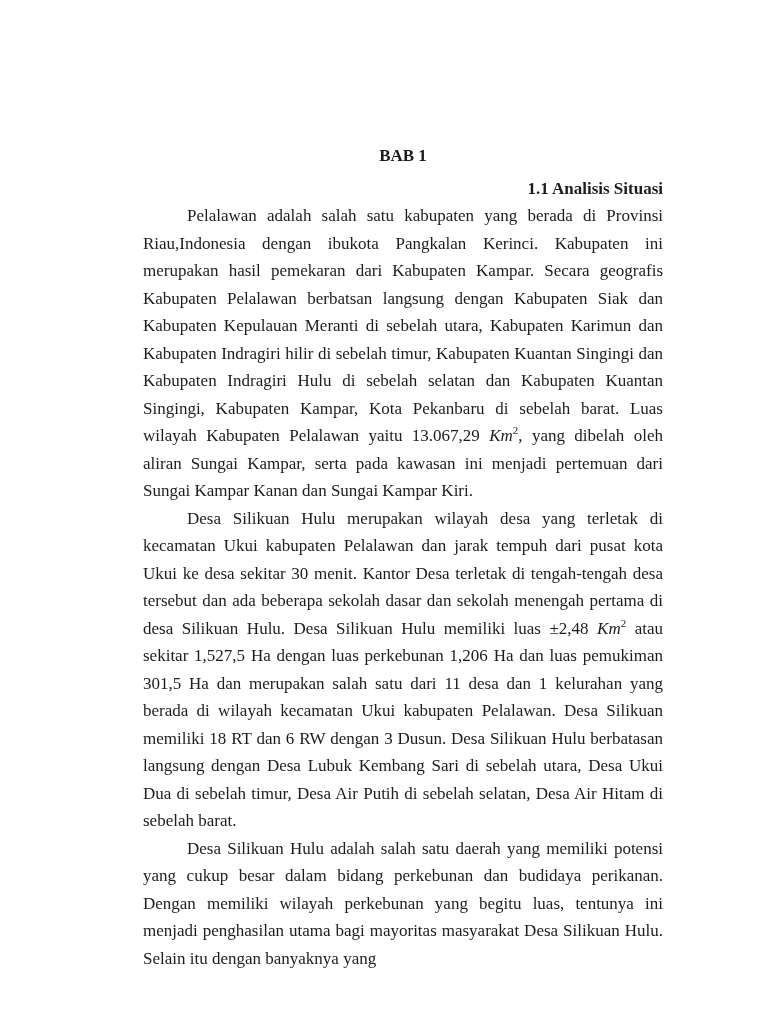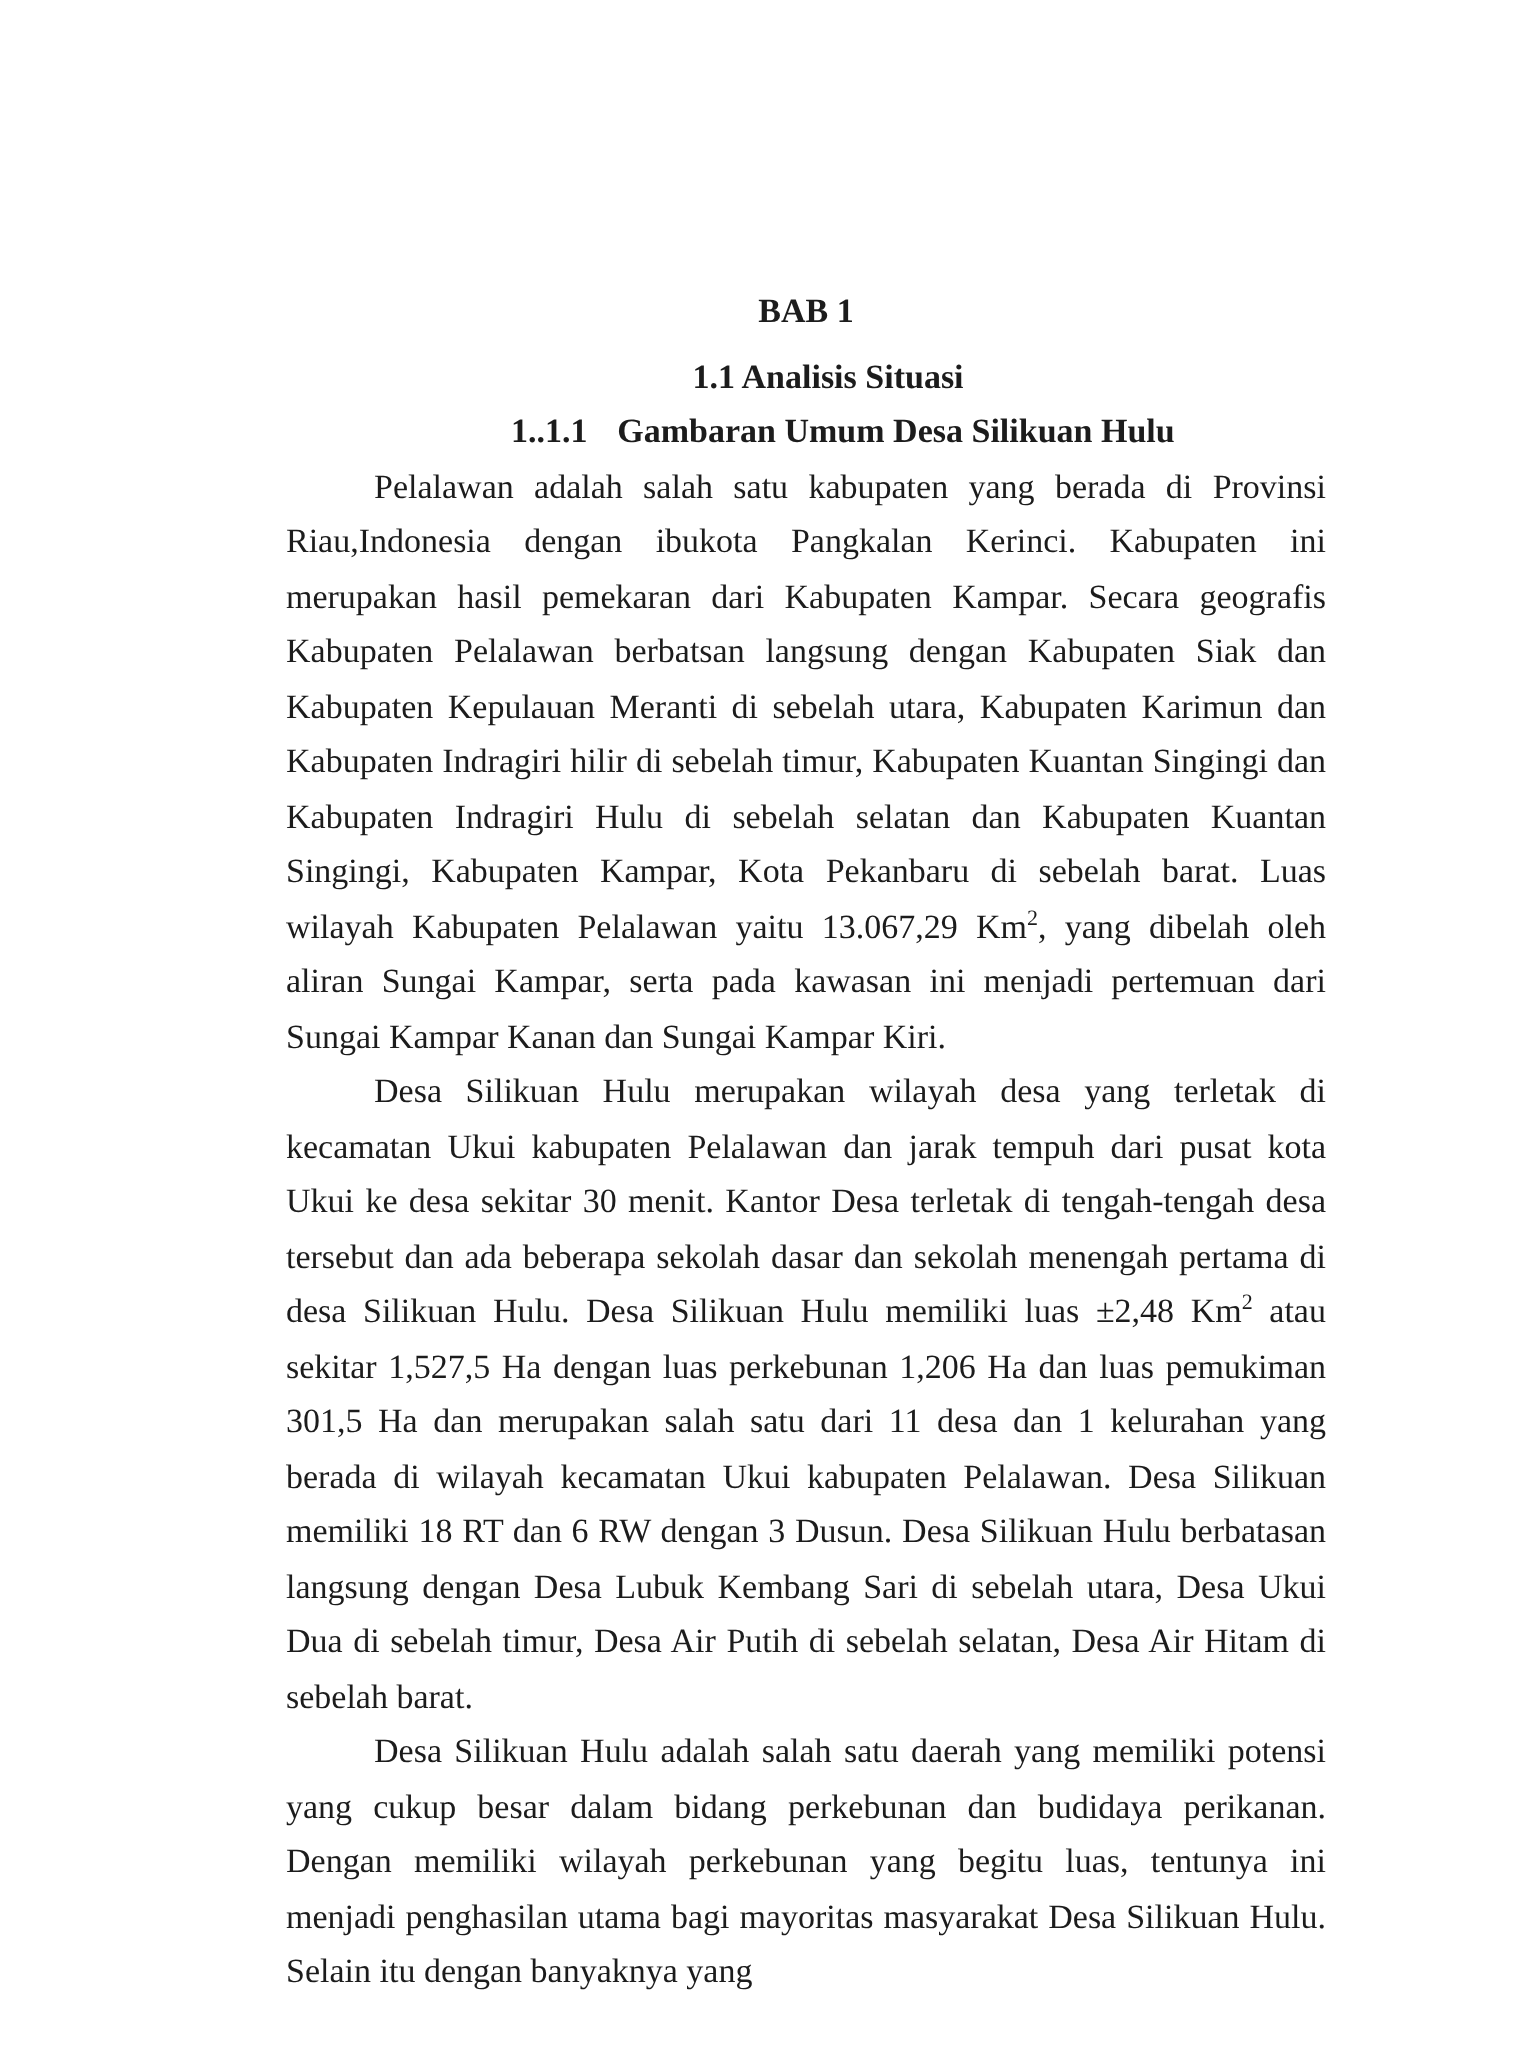--- a/index.html
+++ b/index.html
@@ -34,50 +34,50 @@
   }
   .chapter-label {
     margin-bottom: 5px;
   }
   .section-heading,
   .subsection-heading {
     margin: 0 0 0 22px;
     font-size: 17px;
     line-height: 27.5px;
     font-weight: bold;
-    text-align: center;
+    text-align: right;
   }
   .subsection-number {
     display: inline-block;
     width: 68px;
   }
   .body-paragraph {
     margin: 0;
     text-align: justify;
     text-indent: 44px;
   }
   .body-paragraph .italic {
+    font-style: italic;
   }
   .body-paragraph sup {
     font-size: 11px;
     line-height: 0;
   }
 </style>
 </head>
 <body>
 
 <div class="page">
   <div class="content">
 
     <h1 class="chapter-label">BAB 1</h1>
 
 
     <h2 class="section-heading"><span>1.1</span> <span>Analisis Situasi</span></h2>
 
-    <h3 class="subsection-heading"><span class="subsection-number">1..1.1</span><span>Gambaran Umum Desa Silikuan Hulu</span></h3>
 
     <p class="body-paragraph"><span>Pelalawan adalah salah satu kabupaten yang berada di Provinsi Riau,Indonesia dengan ibukota Pangkalan Kerinci. Kabupaten ini merupakan hasil pemekaran dari Kabupaten Kampar. Secara geografis Kabupaten Pelalawan berbatsan langsung dengan Kabupaten Siak dan Kabupaten Kepulauan Meranti di sebelah utara, Kabupaten Karimun dan Kabupaten Indragiri hilir di sebelah timur, Kabupaten Kuantan Singingi dan Kabupaten Indragiri Hulu di sebelah selatan dan Kabupaten Kuantan Singingi, Kabupaten Kampar, Kota Pekanbaru di sebelah barat. Luas wilayah Kabupaten Pelalawan yaitu 13.067,29 </span><span class="italic">Km</span><sup>2</sup><span>, yang dibelah oleh aliran Sungai Kampar, serta pada kawasan ini menjadi pertemuan dari Sungai Kampar Kanan dan Sungai Kampar Kiri.</span></p>
 
     <p class="body-paragraph"><span>Desa Silikuan Hulu merupakan wilayah desa yang terletak di kecamatan Ukui kabupaten Pelalawan dan jarak tempuh dari pusat kota Ukui ke desa sekitar 30 menit. Kantor Desa terletak di tengah-tengah desa tersebut dan ada beberapa sekolah dasar dan sekolah menengah pertama di desa Silikuan Hulu. Desa Silikuan Hulu memiliki luas ±2,48 </span><span class="italic">Km</span><sup>2</sup><span> atau sekitar 1,527,5 Ha dengan luas perkebunan 1,206 Ha dan luas pemukiman 301,5 Ha dan merupakan salah satu dari 11 desa dan 1 kelurahan yang berada di wilayah kecamatan Ukui kabupaten Pelalawan. Desa Silikuan memiliki 18 RT dan 6 RW dengan 3 Dusun. Desa Silikuan Hulu berbatasan langsung dengan Desa Lubuk Kembang Sari di sebelah utara, Desa Ukui Dua di sebelah timur, Desa Air Putih di sebelah selatan, Desa Air Hitam di sebelah barat.</span></p>
 
     <p class="body-paragraph"><span>Desa Silikuan Hulu adalah salah satu daerah yang memiliki potensi yang cukup besar dalam bidang perkebunan dan budidaya perikanan. Dengan memiliki wilayah perkebunan yang begitu luas, tentunya ini menjadi penghasilan utama bagi mayoritas masyarakat Desa Silikuan Hulu. Selain itu dengan banyaknya yang</span></p>
 
   </div>
 </div>
 

